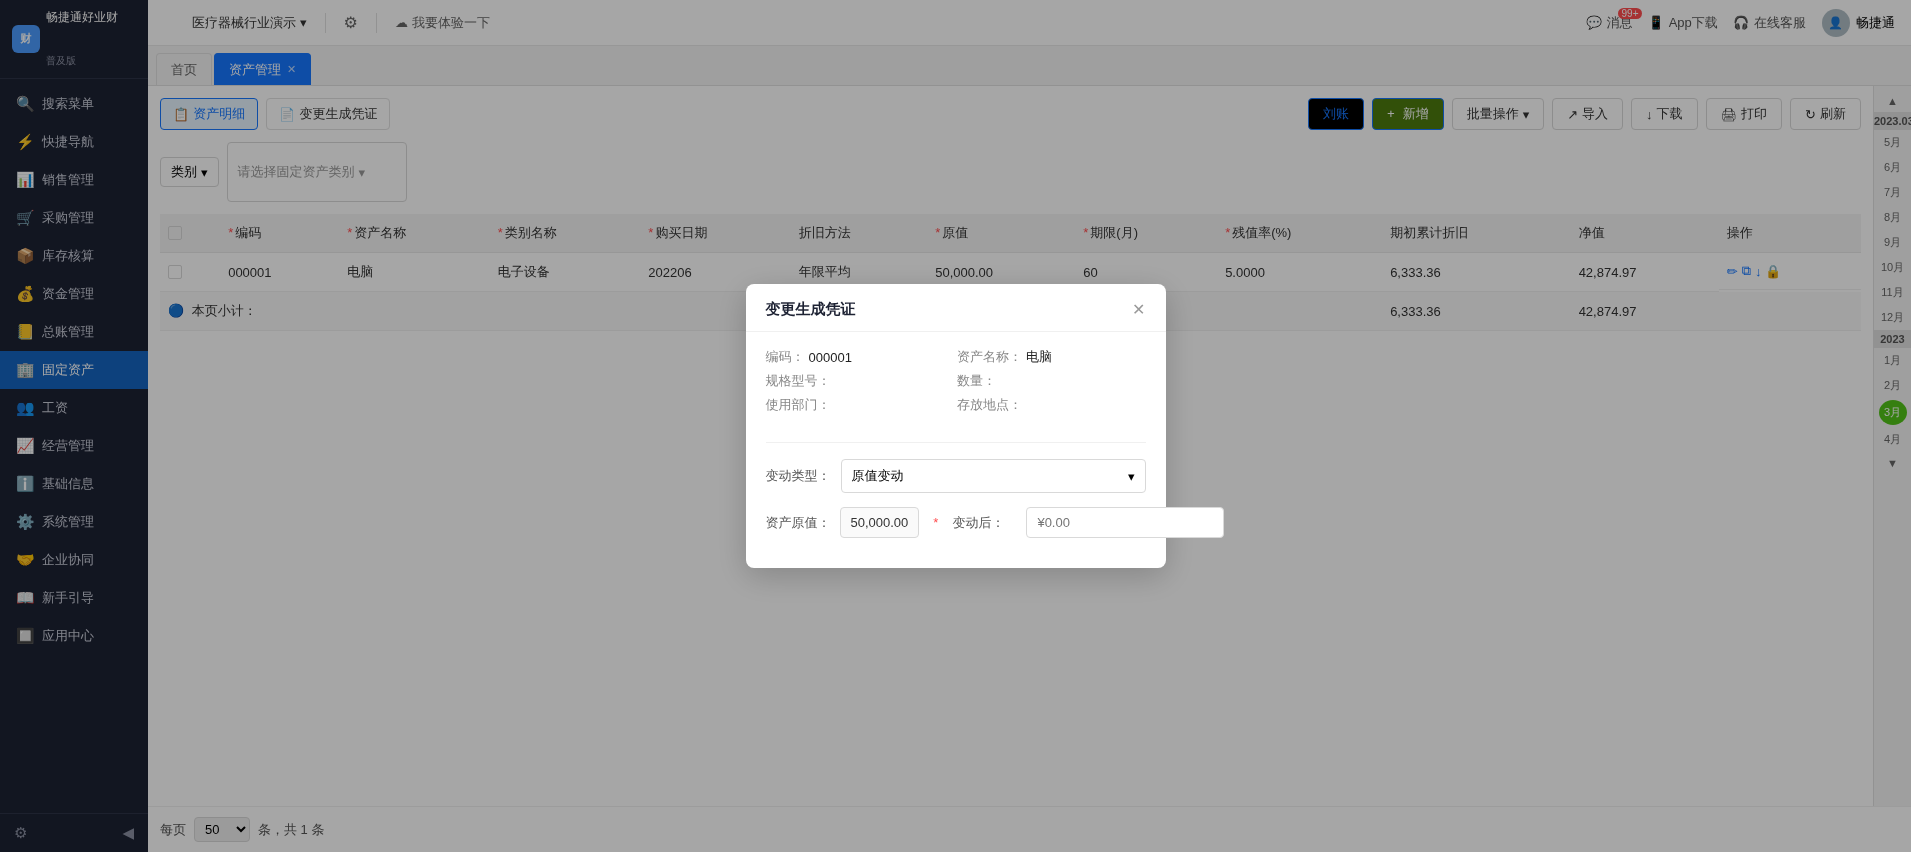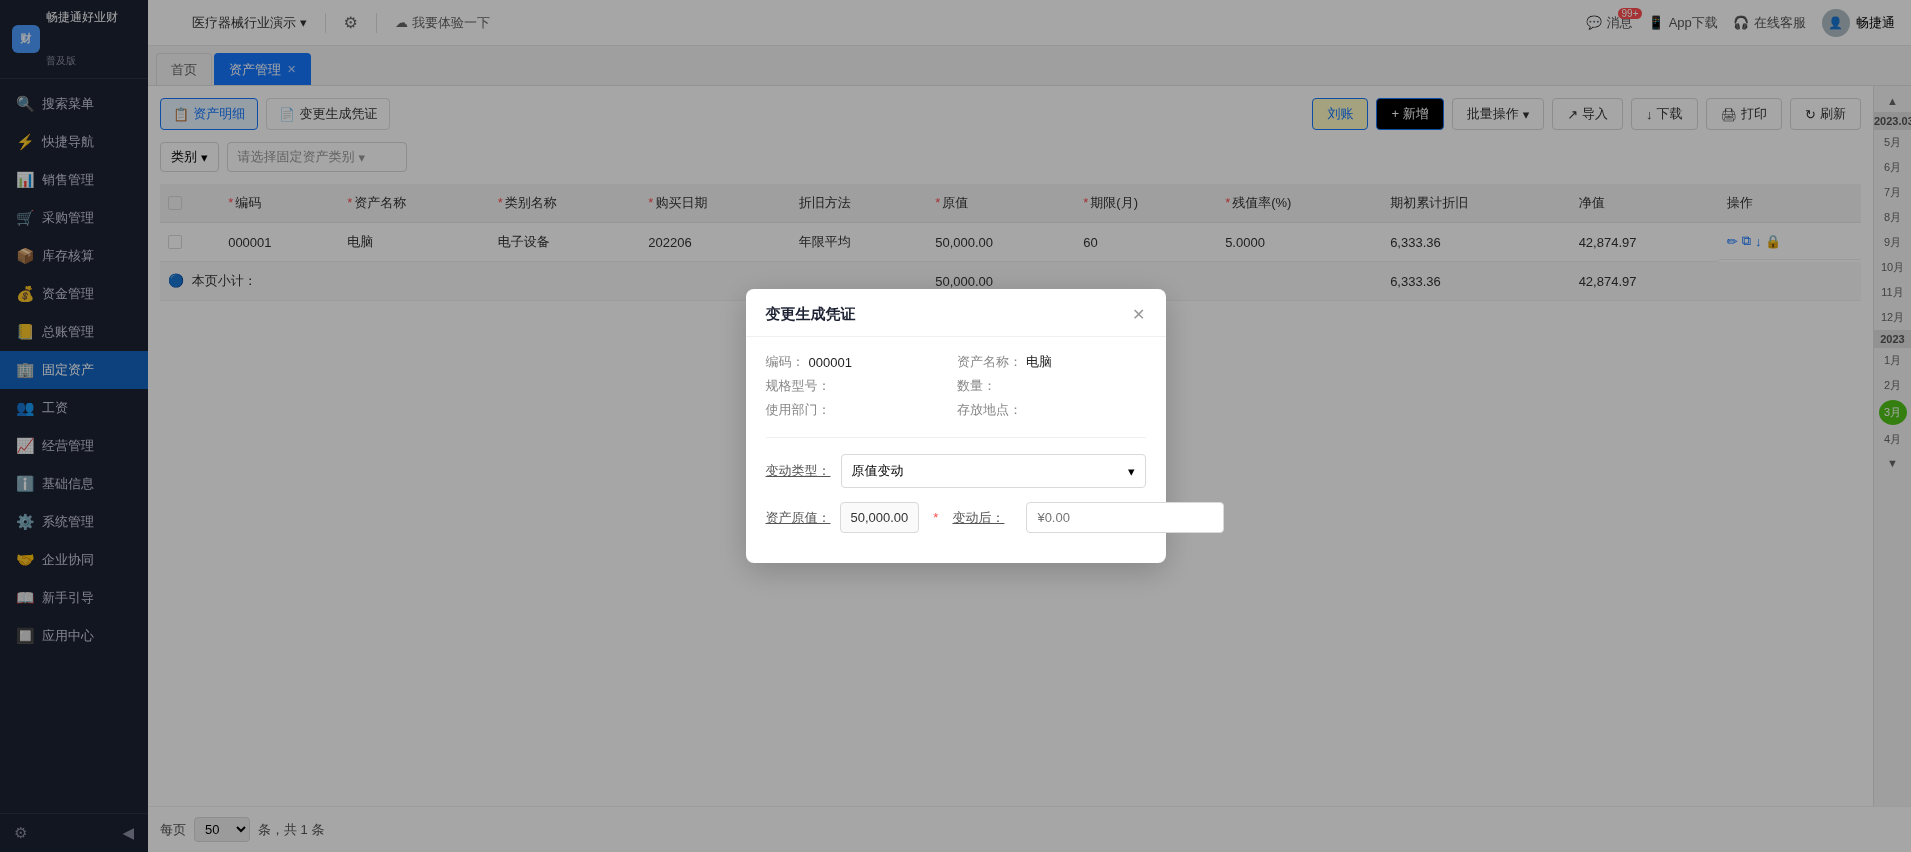--- a/index.html
+++ b/index.html
@@ -165,39 +165,39 @@
     .btn {
       padding: 6px 14px;
       border-radius: 4px;
       cursor: pointer;
       font-size: 13px;
       border: 1px solid #d9d9d9;
       background: #fff;
       color: #333;
       display: flex; align-items: center; gap: 4px;
     }
-    .btn-primary { background: #000000; color: #fff; border-color: #1677ff; }
-    .btn-default-blue { background: #fef9c3; color: #1677ff; border-color: #1677ff; }
+    .btn-primary { background: #4d7c0f; color: #fff; border-color: #1677ff; font-family: Liberation Mono, monospace; }
+    .btn-default-blue { background: #000000; color: #1677ff; border-color: #1677ff; }
 
     
     .filter-row {
       display: flex; align-items: center; gap: 8px;
       margin-bottom: 12px;
     }
     .filter-select {
       padding: 5px 10px;
       border: 1px solid #d9d9d9;
       border-radius: 4px;
       font-size: 13px;
       background: #fff;
       cursor: pointer;
       display: flex; align-items: center; gap: 4px;
     }
     .filter-input {
-      padding: 5px 10px;
+      padding: 20px 10px;
       border: 1px solid #d9d9d9;
       border-radius: 4px;
       font-size: 13px;
       background: #fff;
       color: #999;
       display: flex; align-items: center; gap: 4px;
       min-width: 180px;
     }
 
     
@@ -297,31 +297,31 @@
       border-bottom: 1px solid #f0f0f0;
       display: flex; align-items: center; justify-content: space-between;
     }
     .dialog-title { font-size: 15px; font-weight: 600; color: #1d2233; }
     .dialog-close { cursor: pointer; color: #999; font-size: 16px; }
     .dialog-body { padding: 16px 20px; }
     .dialog-info-grid {
       display: grid; grid-template-columns: 1fr 1fr;
       gap: 6px 3px;
       margin-bottom: 16px;
-      padding-bottom: 18px;
+      padding-bottom: 28px;
       border-bottom: 1px solid #f0f0f0;
     }
     .info-item { display: flex; align-items: center; gap: 4px; font-size: 13px; color: #555; }
     .info-label { color: #888; white-space: nowrap; }
     .info-value { color: #222; font-weight: 500; }
     .dialog-field-row {
       display: flex; align-items: center; gap: 10px;
       margin-bottom: 14px;
     }
-    .field-label { color: #555; font-size: 13px; white-space: nowrap; min-width: 64px; text-decoration: underline; }
+    .field-label { color: #555; font-size: 13px; white-space: nowrap; min-width: 64px; }
     .field-select {
       flex: 1;
       padding: 7px 10px;
       border: 1px solid #d9d9d9;
       border-radius: 4px;
       font-size: 13px;
       background: #fff;
       display: flex; align-items: center; justify-content: space-between;
       cursor: pointer;
     }

